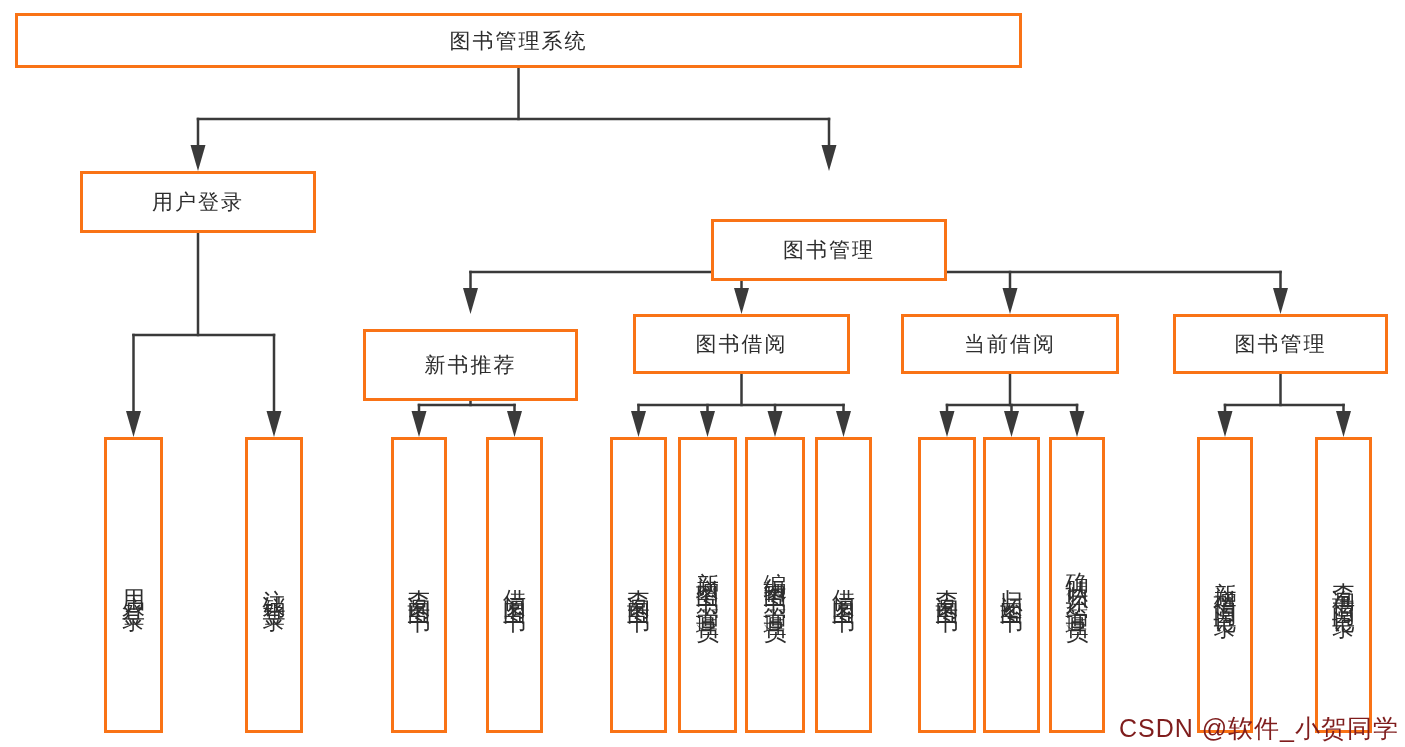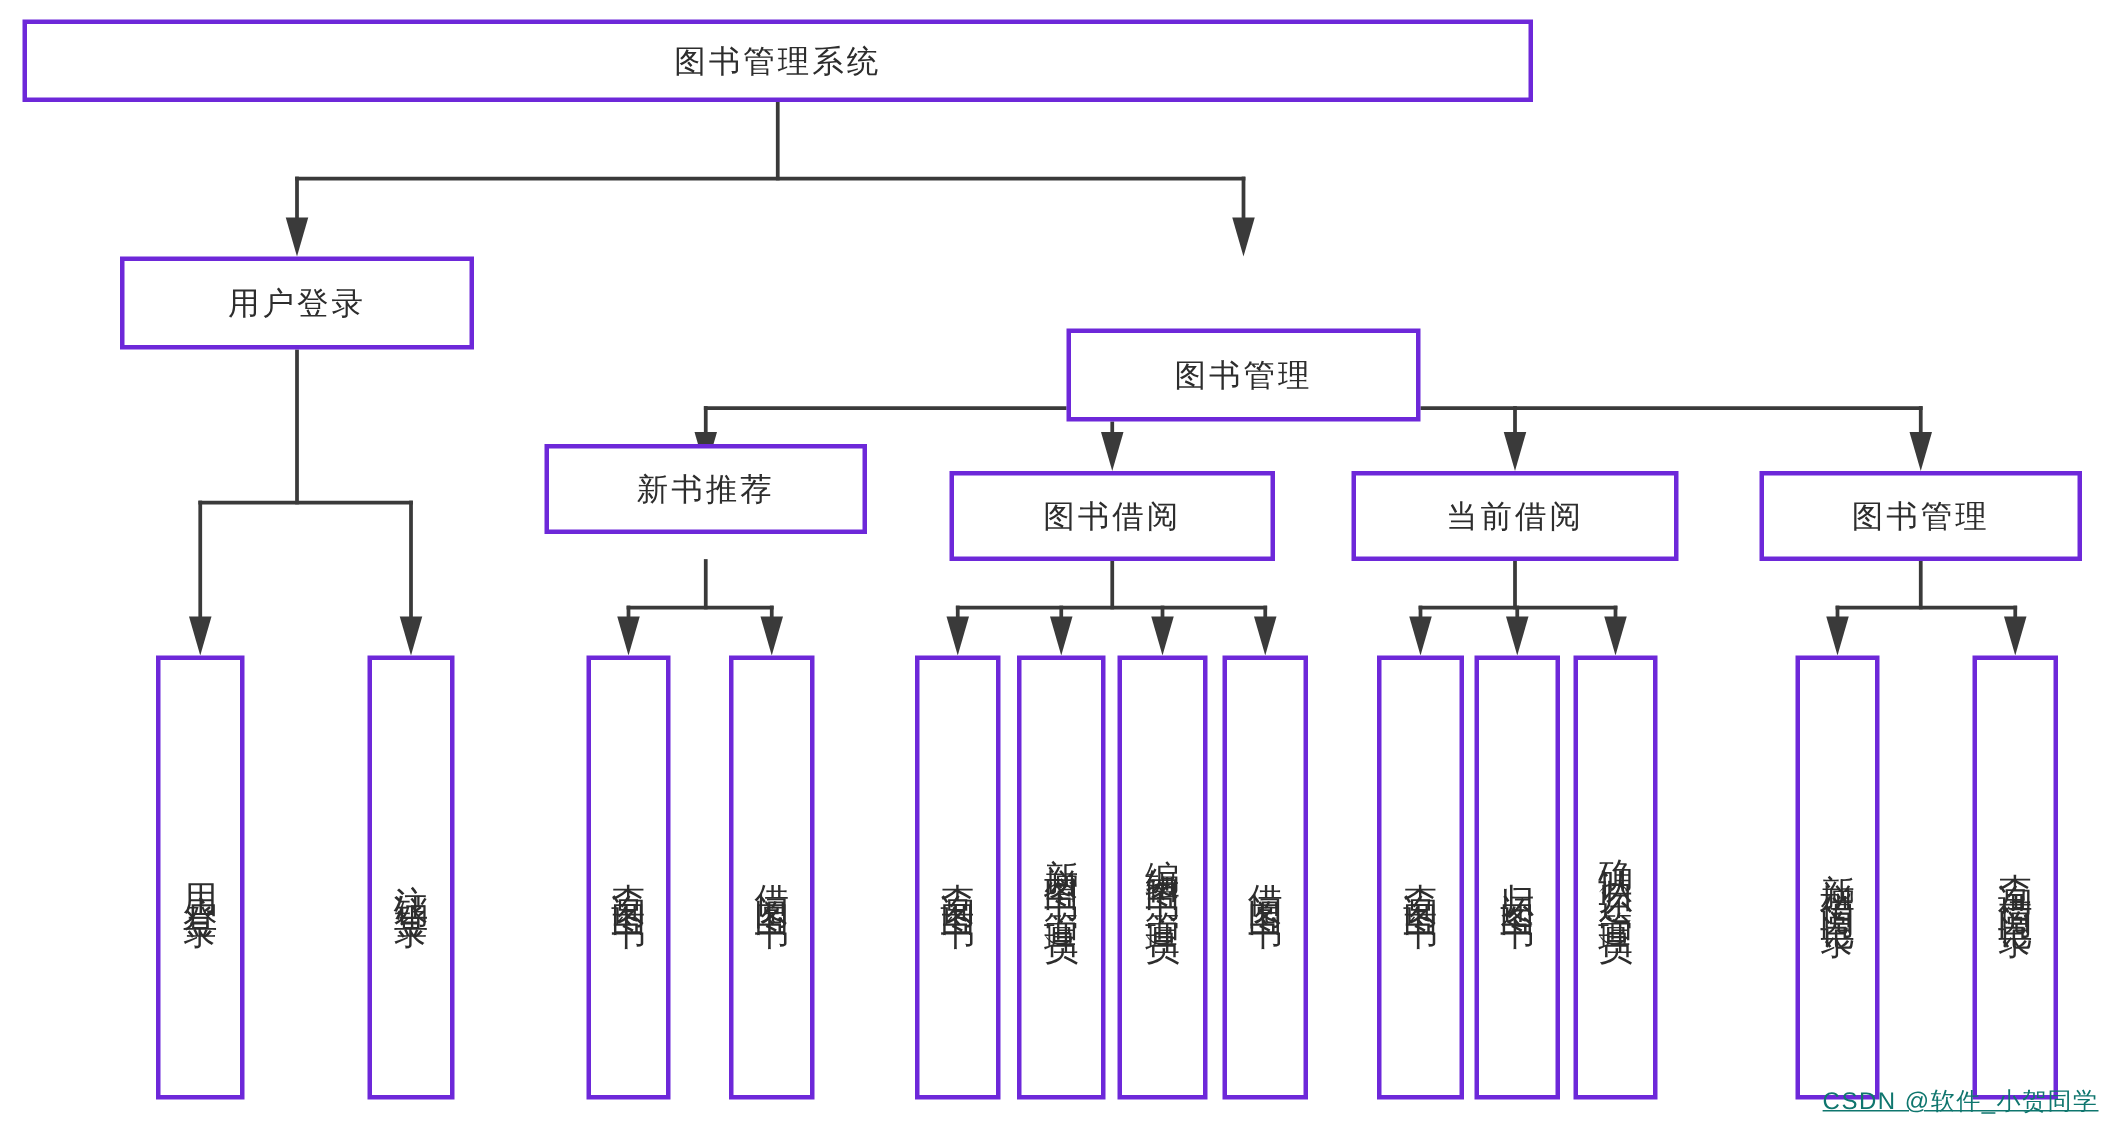--- a/index.html
+++ b/index.html
@@ -13,47 +13,46 @@
   }
   svg.connectors {
     position: absolute;
     left: 0; top: 0;
     width: 1405px; height: 747px;
     z-index: 0;
   }
   .node {
     position: absolute;
     box-sizing: border-box;
-    border: 3px solid #6d28d9;
+    border: 3px solid #f97316;
     background: #ffffff;
     display: flex;
     align-items: center;
     justify-content: center;
     color: #2d2d2d;
     z-index: 1;
   }
   .node.root  { font-size: 21px; letter-spacing: 2px; }
   .node.h     { font-size: 21px; letter-spacing: 2px; }
   .node.leaf {
     writing-mode: vertical-rl;
     text-orientation: mixed;
     font-size: 23px;
     letter-spacing: 7px;
     line-height: 1;
   }
   .watermark {
     position: absolute;
     right: 6px;
     bottom: 2px;
-    font-size: 16px;
+    font-size: 25px;
     letter-spacing: 1px;
-    color: #0f766e;
+    color: #7f1d1d;
     z-index: 5;
     white-space: nowrap;
-    text-decoration: underline;
   }
 </style>
 </head>
 <body>
 
 <div class="canvas">
 
   <svg class="connectors" id="connectors">
       <line x1="518.5" y1="68" x2="518.5" y2="119" stroke="#3a3a3a" stroke-width="2.5" stroke-linecap="square"></line>
       <line x1="198" y1="119" x2="829" y2="119" stroke="#3a3a3a" stroke-width="2.5" stroke-linecap="square"></line>
@@ -107,21 +106,21 @@
       <polygon fill="#3a3a3a" points="1217.5,411 1232.5,411 1225,437"></polygon>
       <line x1="1343.5" y1="405" x2="1343.5" y2="417" stroke="#3a3a3a" stroke-width="2.5" stroke-linecap="square"></line>
       <polygon fill="#3a3a3a" points="1336,411 1351,411 1343.5,437"></polygon>
     </svg>
 
   <div class="node root" style="left:15px; top:13px; width:1007px; height:55px;">图书管理系统</div>
 
   <div class="node h" style="left:80px; top:171px; width:236px; height:62px;">用户登录</div>
   <div class="node h" style="left:711px; top:171px; width:236px; height:62px;margin-top:48px;">图书管理</div>
 
-  <div class="node h" style="left:363px; top:296px; width:215px; height:60px;text-align:center;">新书推荐</div>
+  <div class="node h" style="left:363px; top:329px; width:215px; height:72px;text-align:center;">新书推荐</div>
   <div class="node h" style="left:633px; top:314px; width:217px; height:60px;">图书借阅</div>
   <div class="node h" style="left:901px; top:314px; width:218px; height:60px;">当前借阅</div>
   <div class="node h" style="left:1173px; top:314px; width:215px; height:60px;">图书管理</div>
 
   <div class="node leaf" style="left:104px; top:437px; width:59px; height:296px;">用户登录</div>
   <div class="node leaf" style="left:245px; top:437px; width:58px; height:296px;">注销登录</div>
 
   <div class="node leaf" style="left:391px; top:437px; width:56px; height:296px;">查询图书</div>
   <div class="node leaf" style="left:486px; top:437px; width:57px; height:296px;">借阅图书</div>
 

